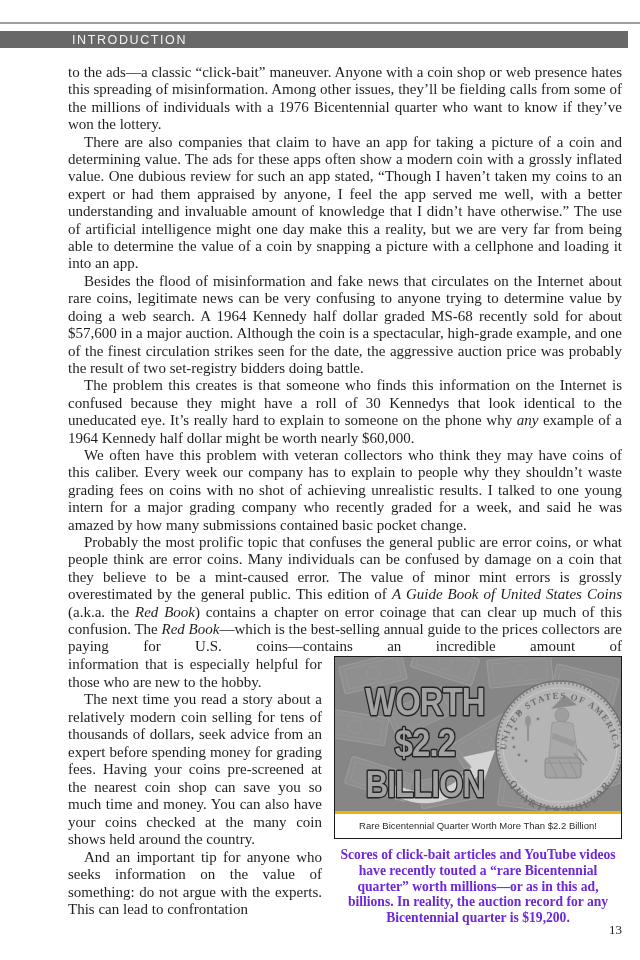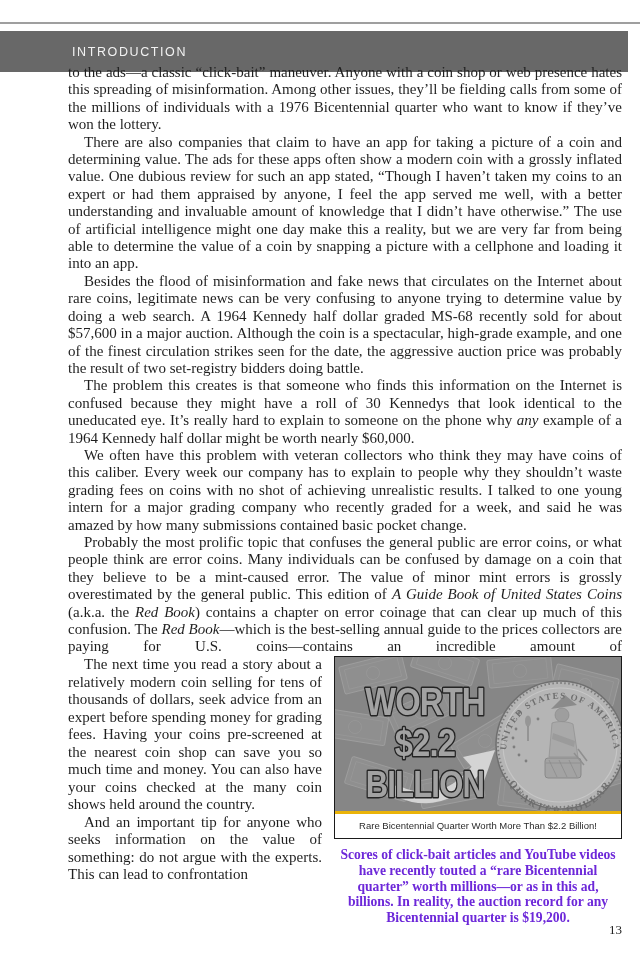--- a/index.html
+++ b/index.html
@@ -3,21 +3,21 @@
 <meta charset="utf-8">
 <style>
   html,body{margin:0;padding:0;background:#ffffff;}
   .page{
     position:relative;width:640px;height:960px;background:#ffffff;
     font-family:"Liberation Serif", serif;color:var(--body-text,#1f1f1f);
     overflow:hidden;
   }
   .top-rule{position:absolute;top:22px;left:0;right:0;height:2px;background:#9f9f9f;}
   .header-bar{
-    position:absolute;top:31px;left:0;right:12px;height:41px;
+    position:absolute;top:31px;left:0;right:12px;height:17px;
     background:var(--header-bar,#686868);
     display:flex;align-items:center;justify-content:space-between;
   }
   .header-section{
     font-family:"Liberation Sans",sans-serif;font-size:12.5px;letter-spacing:1.6px;
     color:#f2f2f2;padding-left:72px;
   }
   .header-title{
     font-family:"Liberation Sans",sans-serif;font-weight:bold;font-size:20px;
     letter-spacing:.2px;color:#ffffff;padding-right:18px;
@@ -71,20 +71,21 @@
     <p><span>to the ads—a classic “click-bait” maneuver. Anyone with a coin shop or web presence hates this spreading of misinformation. Among other issues, they’ll be fielding calls from some of the millions of individuals with a 1976 Bicentennial quarter who want to know if they’ve won the lottery.</span></p>
     <p class="indent"><span>There are also companies that claim to have an app for taking a picture of a coin and determining value. The ads for these apps often show a modern coin with a grossly inflated value. One dubious review for such an app stated, “Though I haven’t taken my coins to an expert or had them appraised by anyone, I feel the app served me well, with a better understanding and invaluable amount of knowledge that I didn’t have otherwise.” The use of artificial intelligence might one day make this a reality, but we are very far from being able to determine the value of a coin by snapping a picture with a cellphone and loading it into an app.</span></p>
     <p class="indent"><span>Besides the flood of misinformation and fake news that circulates on the Internet about rare coins, legitimate news can be very confusing to anyone trying to determine value by doing a web search. A 1964 Kennedy half dollar graded MS-68 recently sold for about $57,600 in a major auction. Although the coin is a spectacular, high-grade example, and one of the finest circulation strikes seen for the date, the aggressive auction price was probably the result of two set-registry bidders doing battle.</span></p>
     <p class="indent"><span>The problem this creates is that someone who finds this information on the Internet is confused because they might have a roll of 30 Kennedys that look identical to the uneducated eye. It’s really hard to explain to someone on the phone why </span><em>any</em><span> example of a 1964 Kennedy half dollar might be worth nearly $60,000.</span></p>
     <p class="indent"><span>We often have this problem with veteran collectors who think they may have coins of this caliber. Every week our company has to explain to people why they shouldn’t waste grading fees on coins with no shot of achieving unrealistic results. I talked to one young intern for a major grading company who recently graded for a week, and said he was amazed by how many submissions contained basic pocket change.</span></p>
     <p class="indent flush-last"><span>Probably the most prolific topic that confuses the general public are error coins, or what people think are error coins. Many individuals can be confused by damage on a coin that they believe to be a mint-caused error. The value of minor mint errors is grossly overestimated by the general public. This edition of </span><em>A Guide Book of United States Coins</em><span> (a.k.a. the </span><em>Red Book</em><span>) contains a chapter on error coinage that can clear up much of this confusion. The </span><em>Red Book</em><span>—which is the best-selling annual guide to the prices collectors are paying for U.S. coins—contains an incredible amount of</span></p>
   </div>
 
   <div class="columns">
     <div class="left-col">
+      <p><span>information that is especially helpful for those who are new to the hobby.</span></p>
       <p class="indent"><span>The next time you read a story about a relatively modern coin selling for tens of thousands of dollars, seek advice from an expert before spending money for grading fees. Having your coins pre-screened at the nearest coin shop can save you so much time and money. You can also have your coins checked at the many coin shows held around the country.</span></p>
       <p class="indent"><span>And an important tip for anyone who seeks information on the value of something: do not argue with the experts. This can lead to confrontation</span></p>
     </div>
 
     <div class="right-col">
       <div class="figure-box">
         <svg class="ad-svg" width="286" height="154" viewBox="0 0 286 154" xmlns="http://www.w3.org/2000/svg">
           <defs>
             <g id="bill">
               <rect x="-32" y="-14" width="64" height="28" rx="2" fill="#929292" stroke="#a5a5a5" stroke-width="1"></rect>

